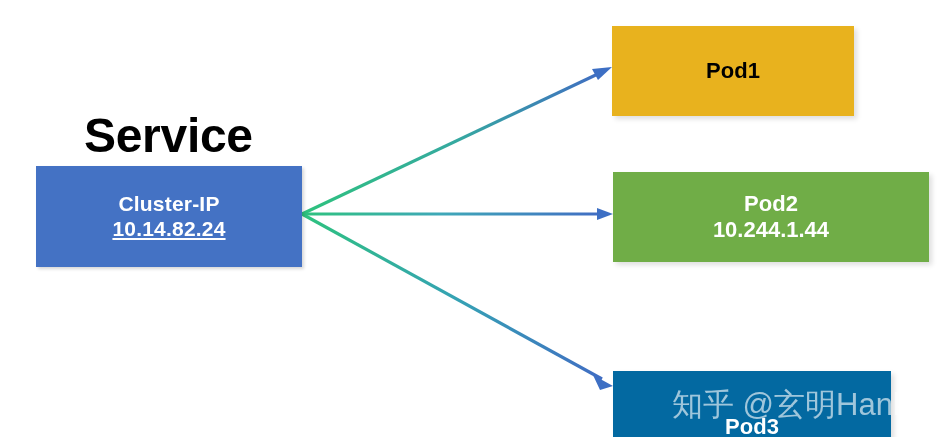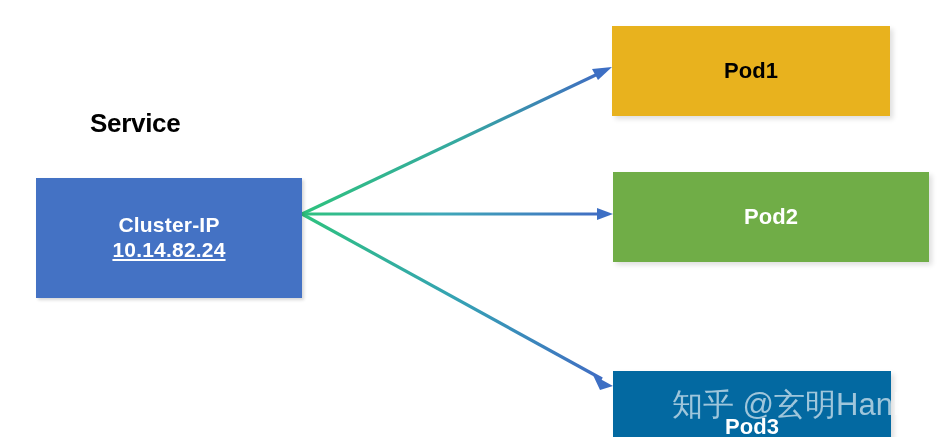--- a/index.html
+++ b/index.html
@@ -43,47 +43,46 @@
   }
   .node .node-ip {
     font-weight: bold;
   }
 
   
   #service-box {
     left: 36px;
     top: 166px;
     width: 266px;
-    height: 120px;
+    height: 101px;
     background: #4472C4;
     color: #ffffff;
     box-shadow: 2px 2px 3px rgba(0,0,0,0.16);
-    margin-top: 12px;
   }
   #service-box .node-title { font-size: 21px; letter-spacing: 0.2px; }
   #service-box .node-ip    { font-size: 21px; letter-spacing: 0.2px; text-decoration: underline; }
 
   
   #service-label {
     position: absolute;
     z-index: 3;
-    left: 90px;
+    left: 84px;
     top: 108px;
-    font-size: 26px;
+    font-size: 48px;
     font-weight: bold;
     color: #000000;
     letter-spacing: -0.3px;
     white-space: nowrap;
   }
 
   
   #pod1-box {
     left: 612px;
     top: 26px;
-    width: 278px;
+    width: 242px;
     height: 90px;
     background: #E8B21E;
     color: #000000;
     box-shadow: 3px 3px 5px rgba(0,0,0,0.13);
   }
   #pod1-box .node-title { font-size: 22px; }
   #pod1-box .node-ip    { font-size: 22px; }
 
   
   #pod2-box {
@@ -172,20 +171,21 @@
     <div class="node-title">Cluster-IP</div>
     <div class="node-ip">10.14.82.24</div>
   </div>
 
   <div id="pod1-box" class="node">
     <div class="node-title">Pod1</div>
   </div>
 
   <div id="pod2-box" class="node">
     <div class="node-title">Pod2</div>
+    <div class="node-ip">10.244.1.44</div>
   </div>
 
   <div id="pod3-box" class="node">
     <div class="node-title">Pod3</div>
   </div>
 
   <div id="watermark">知乎 @玄明Hanko</div>
 
 </div>
 

